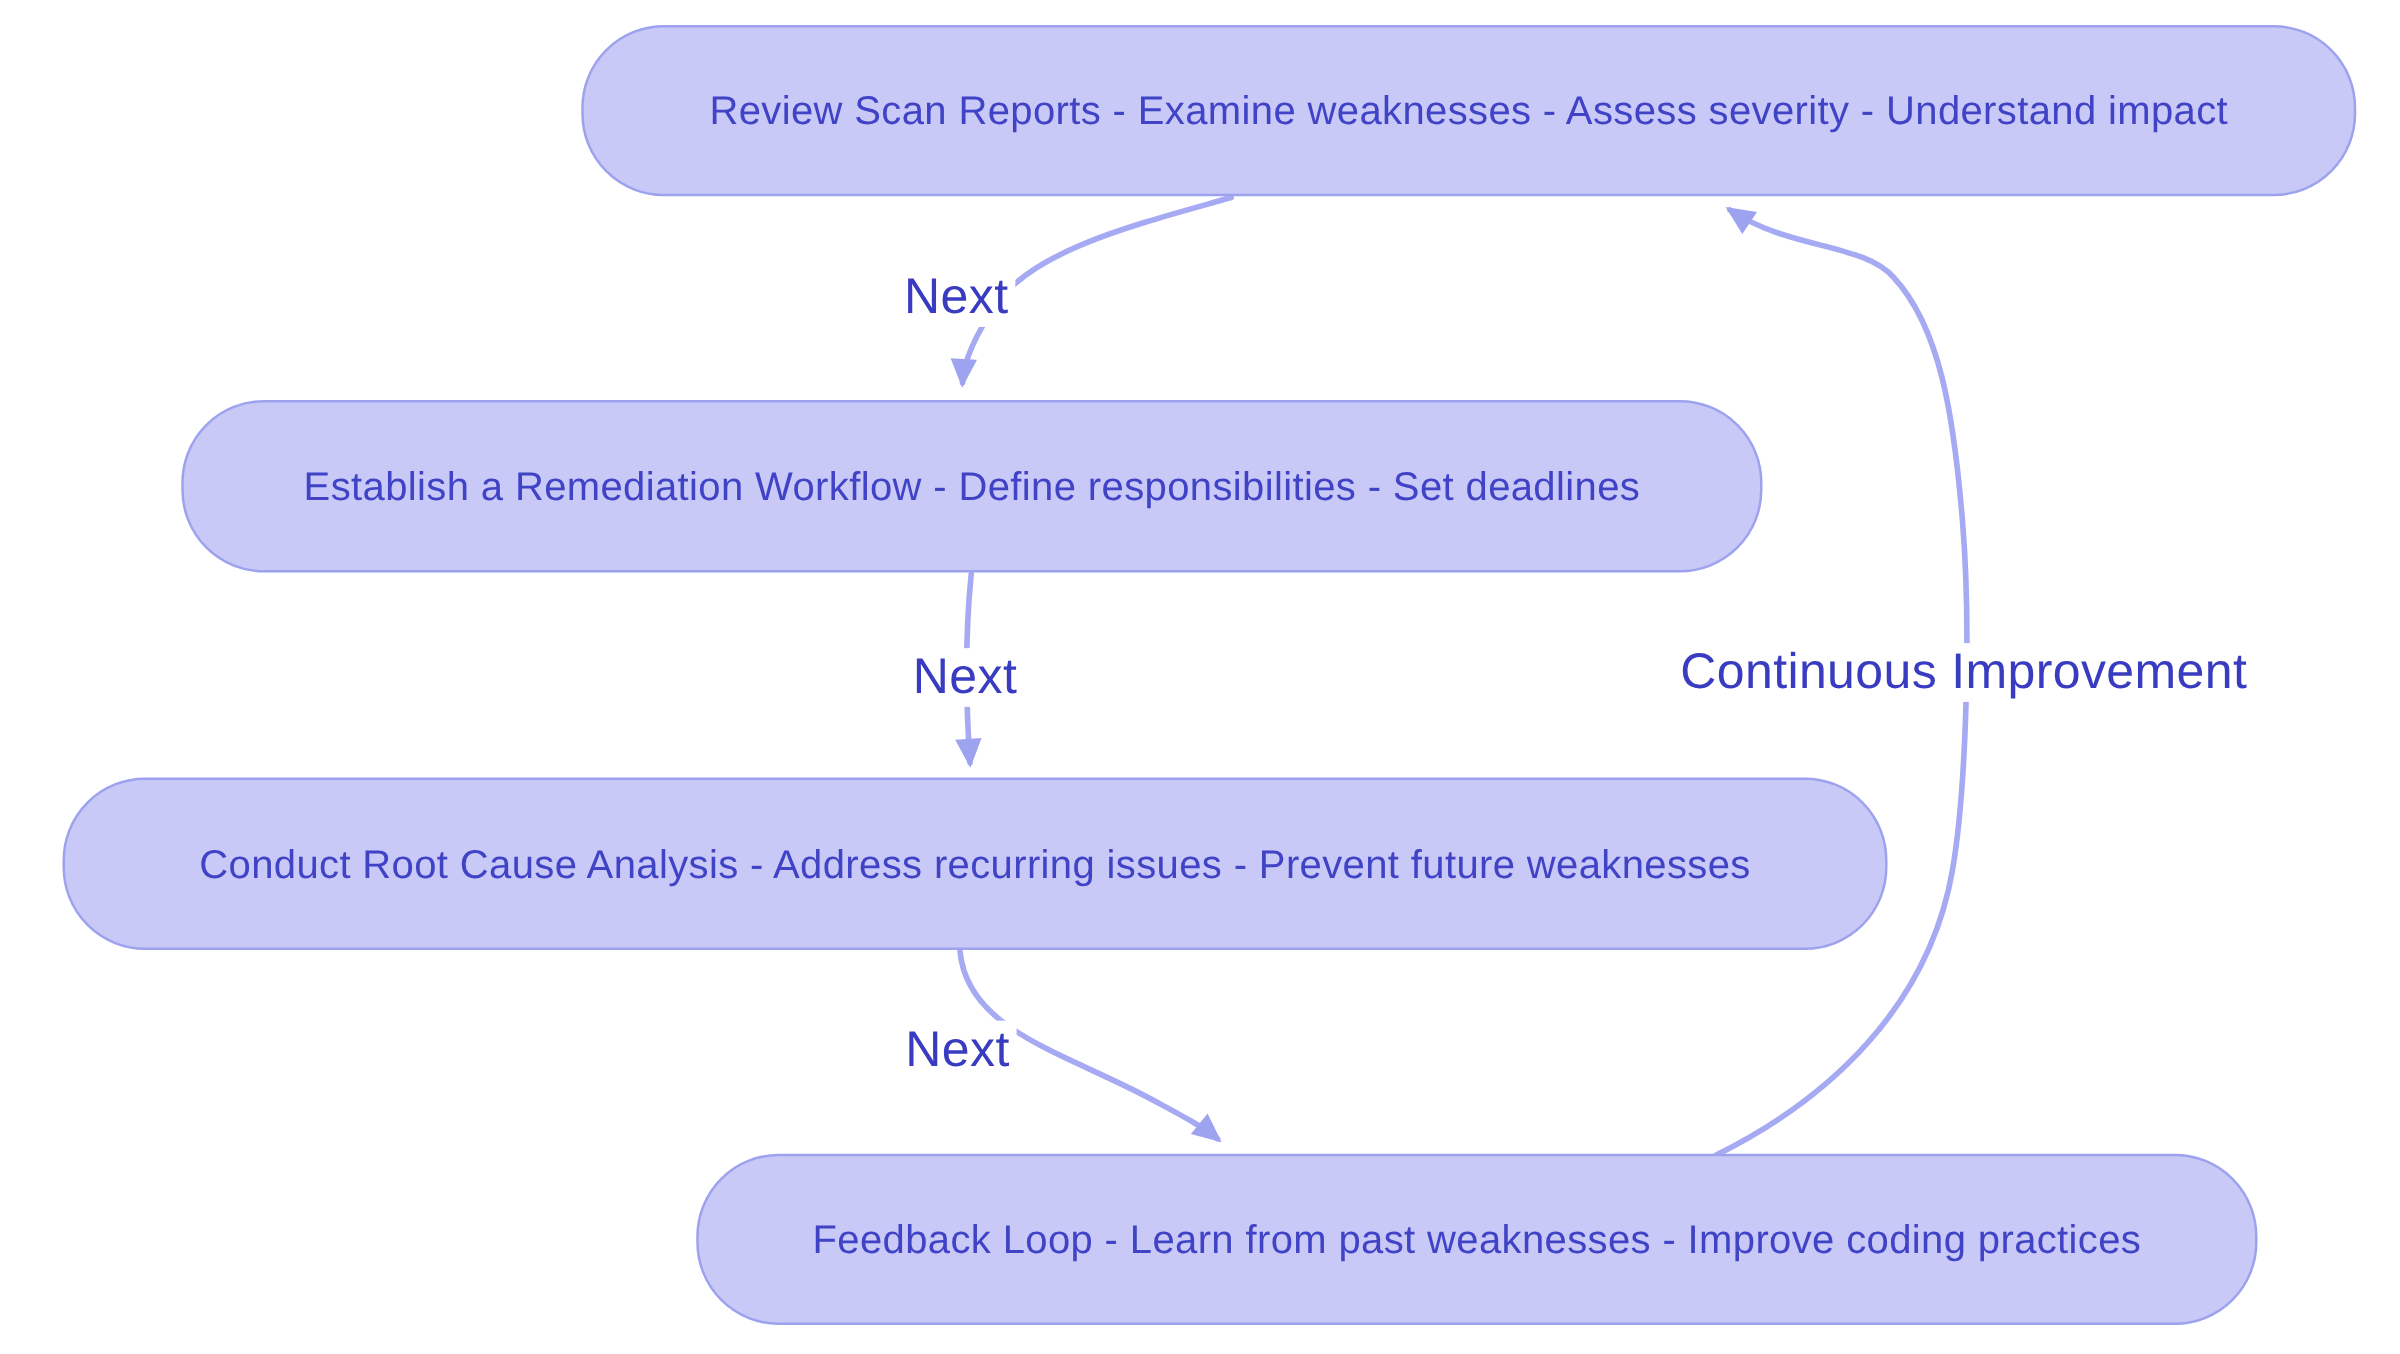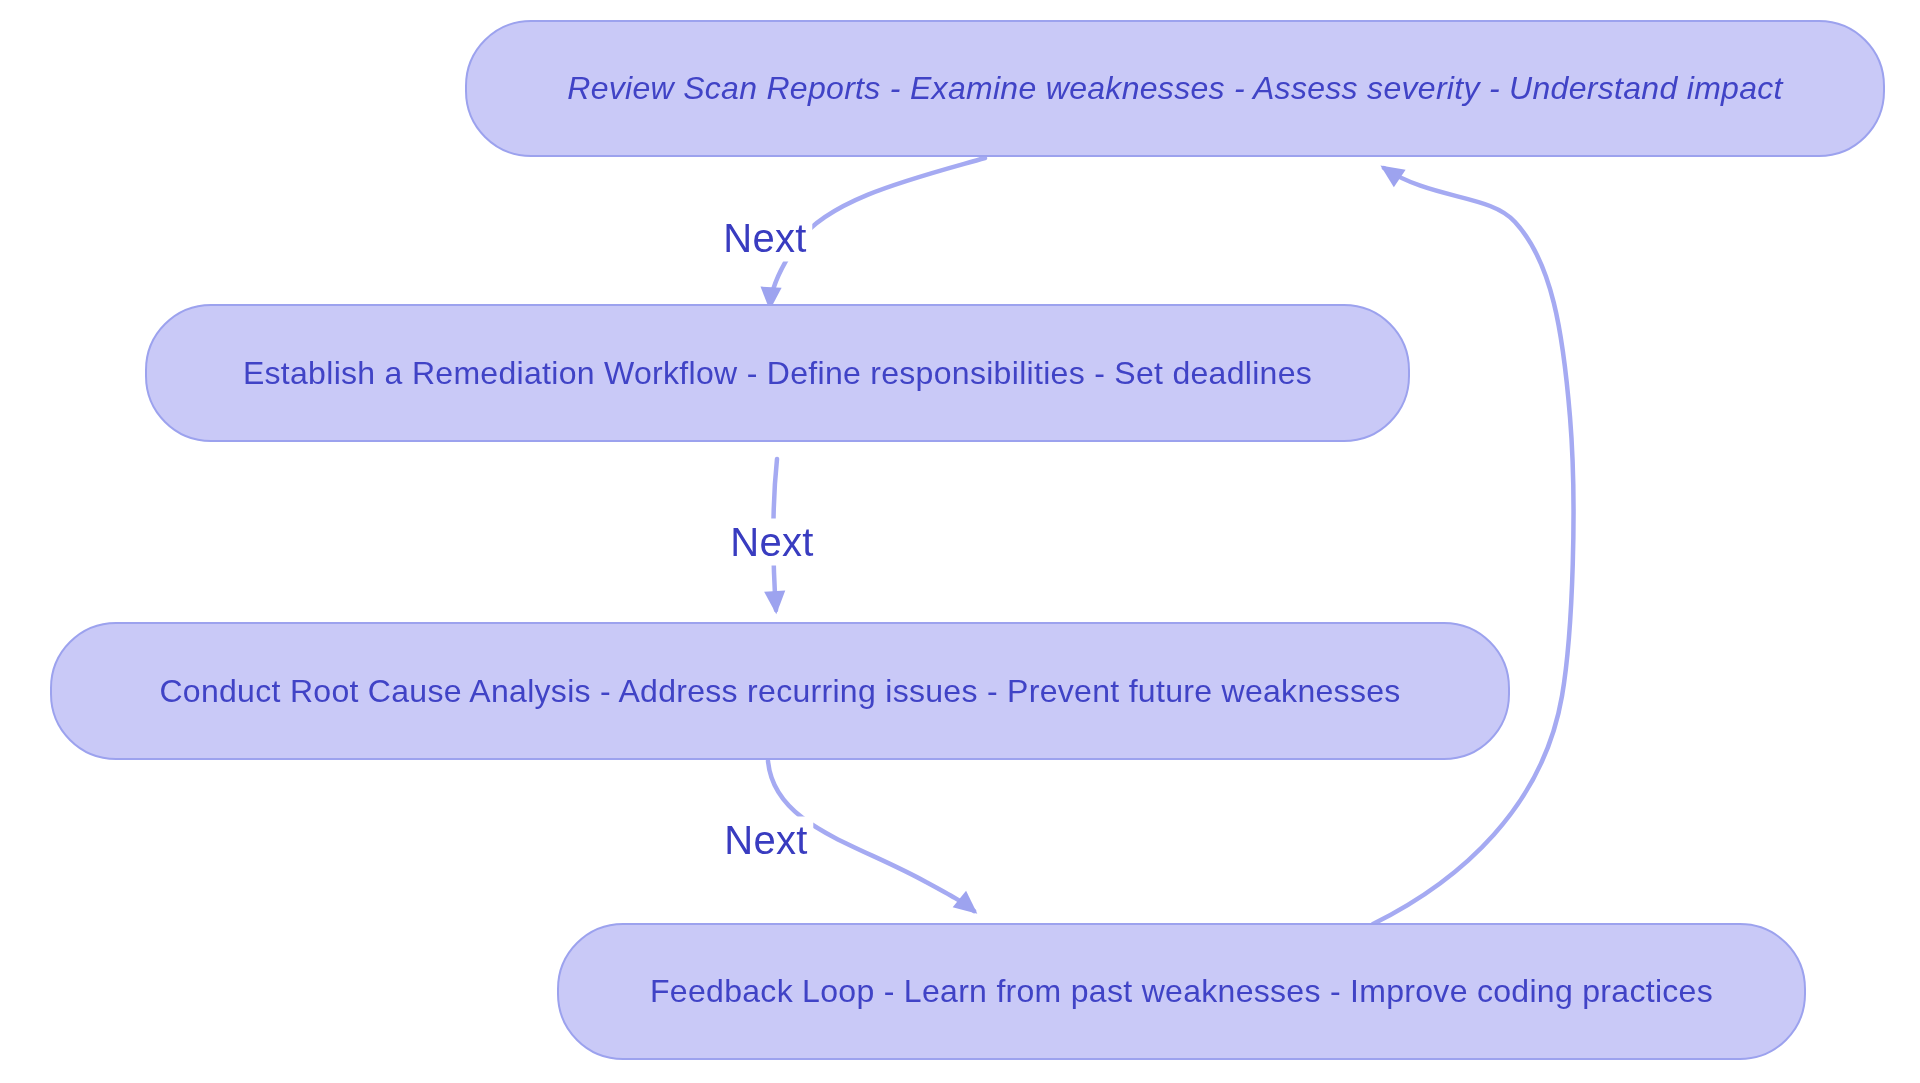--- a/index.html
+++ b/index.html
@@ -36,22 +36,22 @@
     border-radius: 66px;
     display: flex;
     align-items: center;
     justify-content: center;
     text-align: center;
     color: #4043c6;
     font-size: 32px;
     letter-spacing: 0.3px;
     padding: 0 30px;
   }
-  .node-1 { left: 465px; top: 20px;  width: 1420px; height: 137px; font-style: italic; }
-  .node-2 { left: 145px; top: 304px; width: 1265px; height: 138px; }
+  .node-1 { left: 465px; top: 20px;  width: 1420px; height: 137px; }
+  .node-2 { left: 145px; top: 320px; width: 1265px; height: 138px; }
   .node-3 { left: 50px;  top: 622px; width: 1460px; height: 138px; }
   .node-4 { left: 557px; top: 923px; width: 1249px; height: 137px; text-align: center; }
   .edge-label {
     position: absolute;
     transform: translate(-50%, -50%);
     background: #ffffff;
     color: #393cc0;
     font-size: 40px;
     letter-spacing: 0.3px;
     padding: 1px 6px;
@@ -91,14 +91,15 @@
     <span>Conduct Root Cause Analysis - Address recurring issues - Prevent future weaknesses</span>
   </div>
 
   <div class="node node-4">
     <span>Feedback Loop - Learn from past weaknesses - Improve coding practices</span>
   </div>
 
   <div class="edge-label edge-label-1">Next</div>
   <div class="edge-label edge-label-2">Next</div>
   <div class="edge-label edge-label-3">Next</div>
+  <div class="edge-label edge-label-4">Continuous Improvement</div>
 
 </div>
 
 </body></html>

